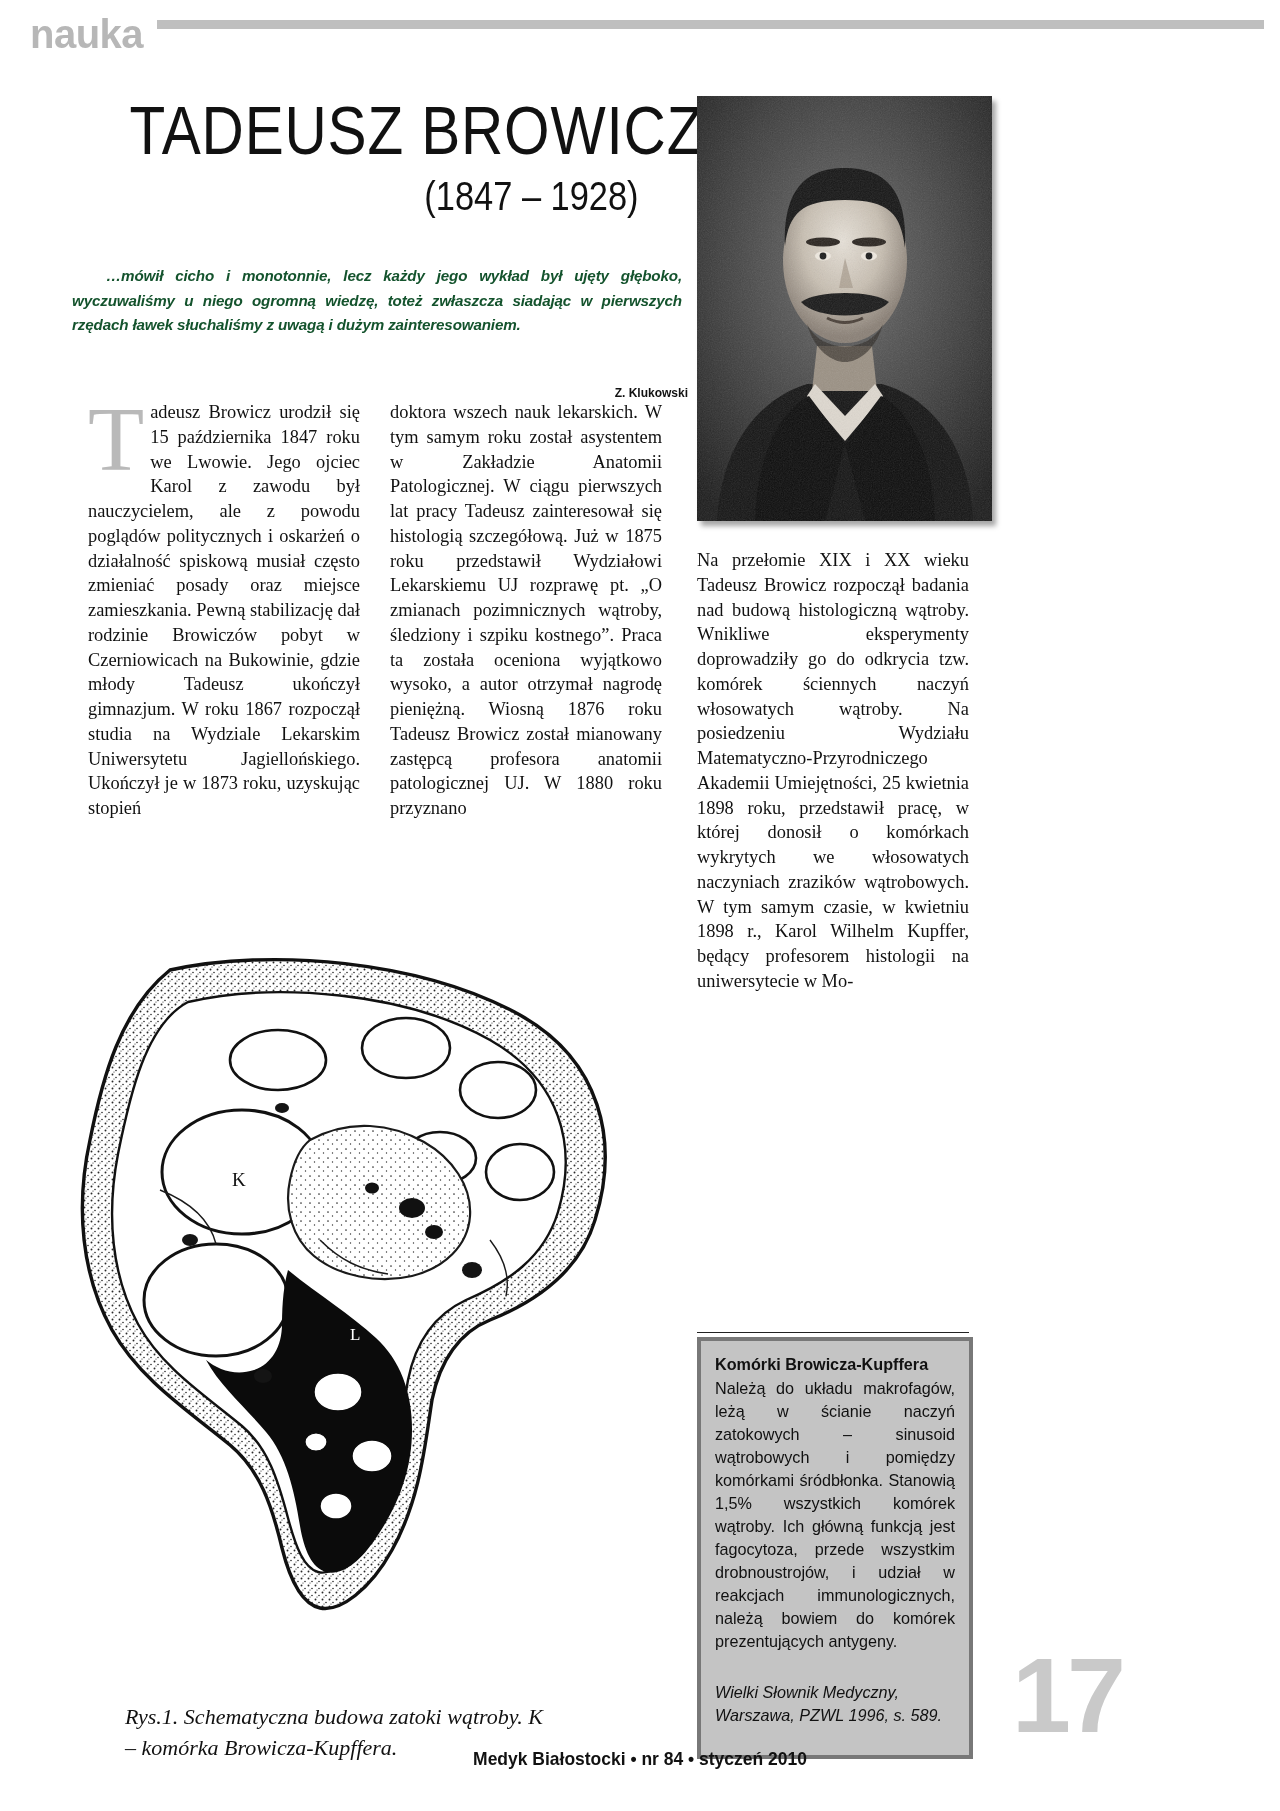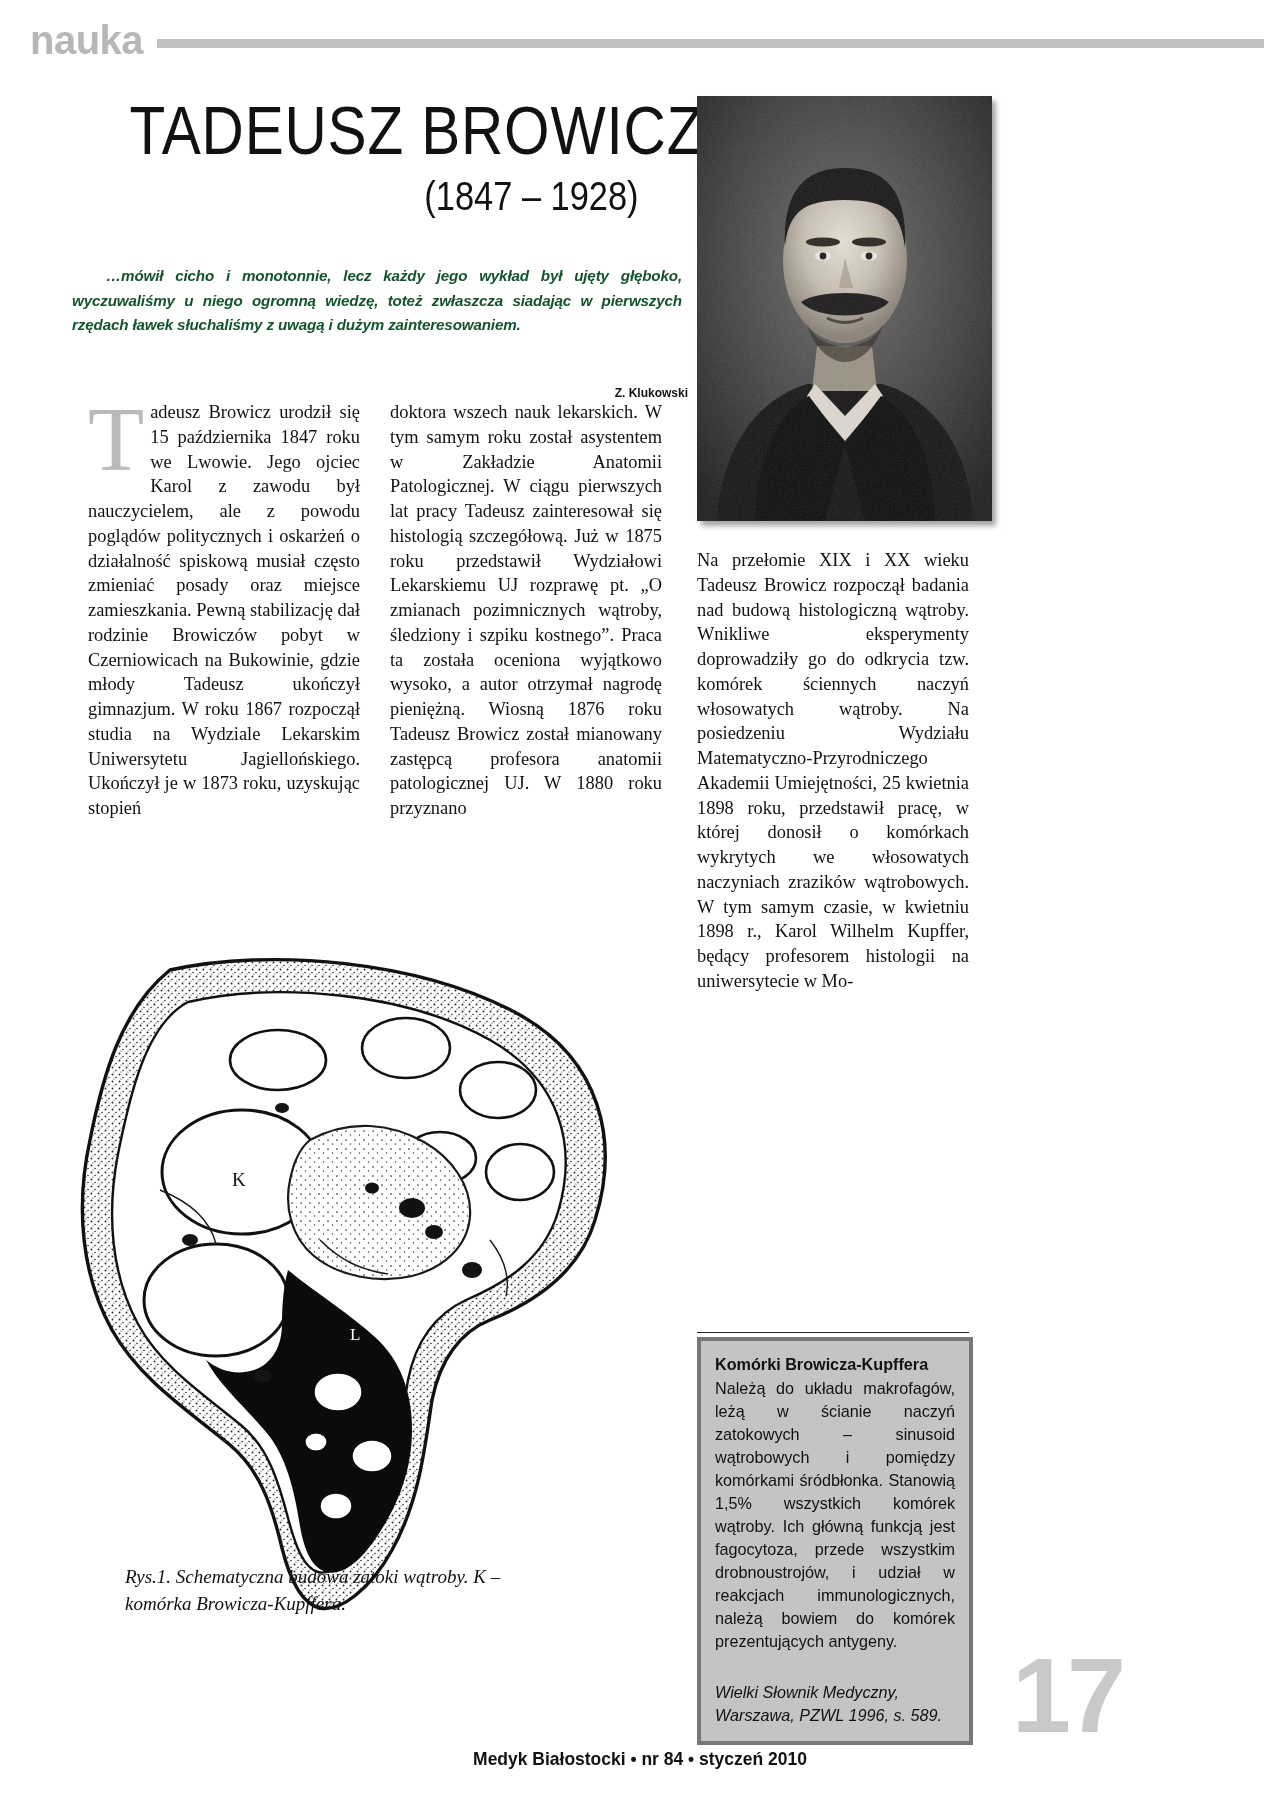--- a/index.html
+++ b/index.html
@@ -17,21 +17,20 @@
   }
 
   
   .runhead {
     position: absolute;
     top: 14px;
     left: 30px;
     right: 16px;
     height: 52px;
     display: flex;
-    align-items: center;
   }
   .runhead-label {
     font-family: "Liberation Sans", sans-serif;
     font-size: 40px;
     font-weight: 700;
     color: #b7b7b7;
     letter-spacing: -0.5px;
     line-height: 1;
     padding-right: 14px;
     white-space: nowrap;
@@ -162,21 +161,21 @@
   }
 
   
   .infobox {
     position: absolute;
     top: 1337px;
     left: 697px;
     width: 276px;
     background: #c4c4c4;
     border: 4px solid #787878;
-    padding: 12px 14px 14px 14px;
+    padding: 12px 14px 28px 14px;
     box-sizing: border-box;
     font-family: "Liberation Sans", sans-serif;
     font-size: 16.2px;
     line-height: 1.42;
     color: #111;
   }
   .infobox-title { font-weight: 700; margin-bottom: 1px; }
   .infobox-body { text-align: justify; }
   .infobox-src {
     margin-top: 28px;
@@ -188,26 +187,26 @@
   .figure {
     position: absolute;
     top: 940px;
     left: 20px;
     width: 660px;
     height: 700px;
   }
   .figure svg { display: block; }
   .fig-caption {
     position: absolute;
-    top: 1564px;
+    top: 1702px;
     left: 125px;
     width: 430px;
     font-family: "Liberation Serif", serif;
     font-style: italic;
-    font-size: 19px;
+    font-size: 22px;
     line-height: 1.4;
     color: #111;
   }
 
   
   .pagenum {
     position: absolute;
     top: 1642px;
     left: 1012px;
     font-family: "Liberation Sans", sans-serif;

